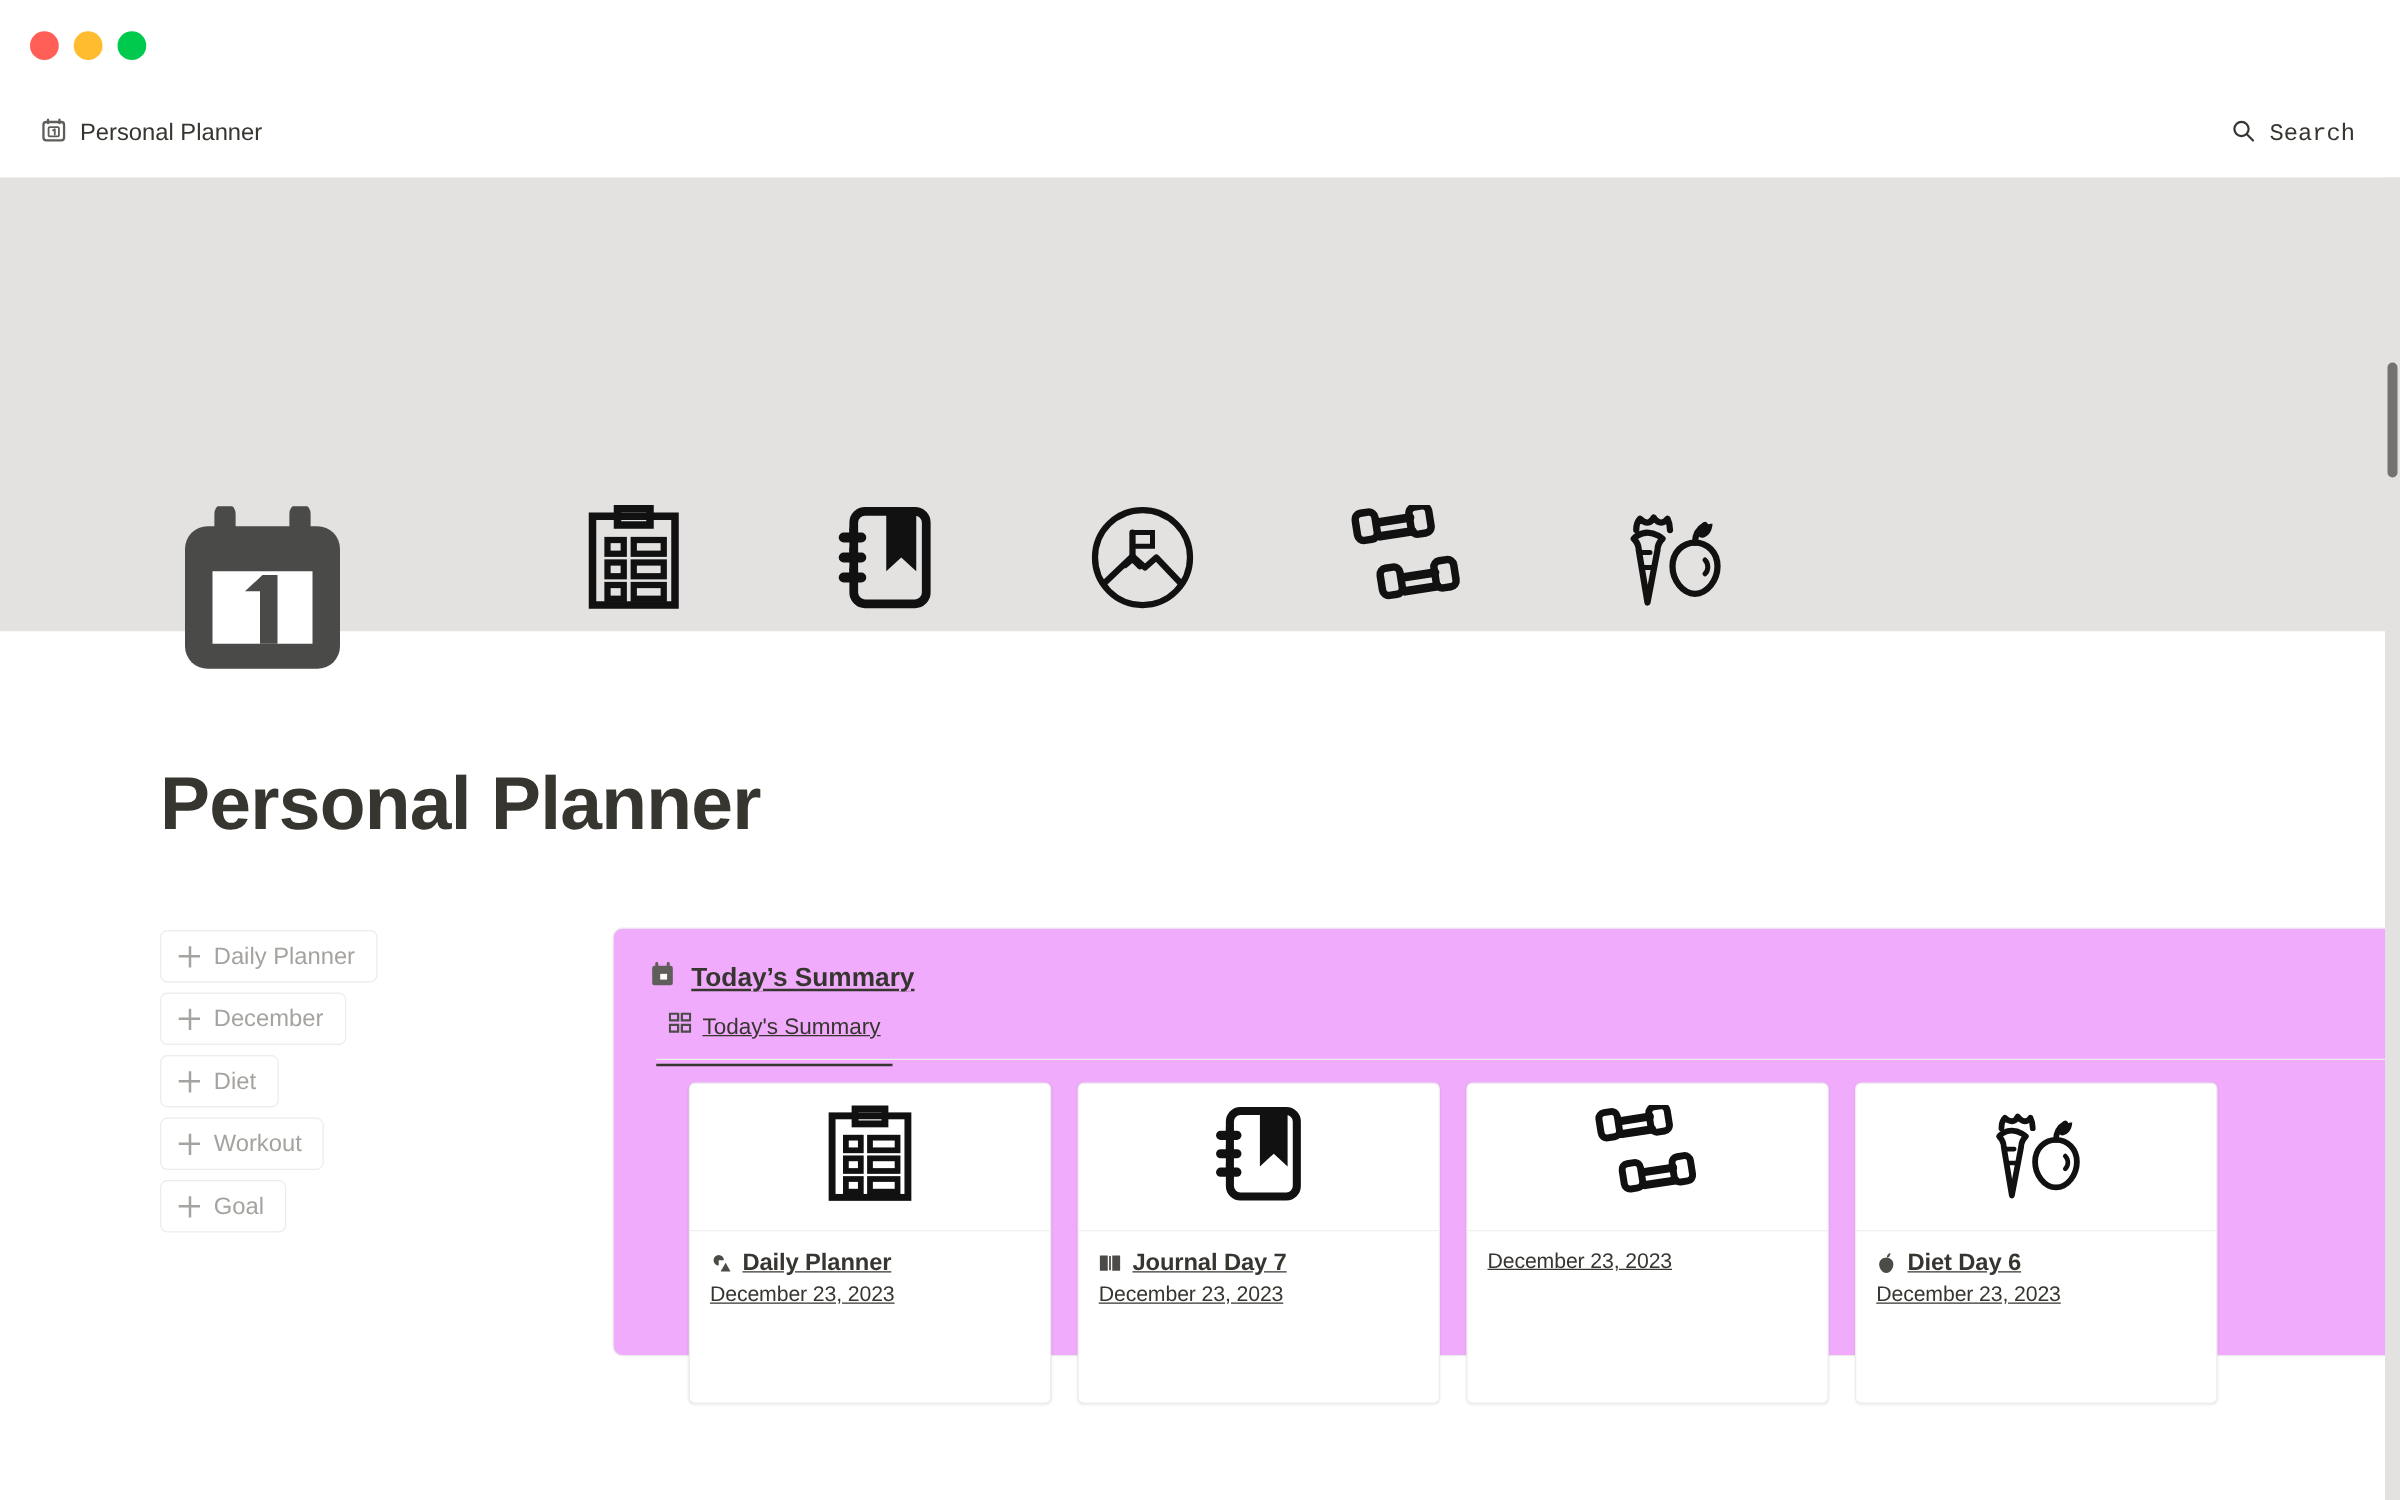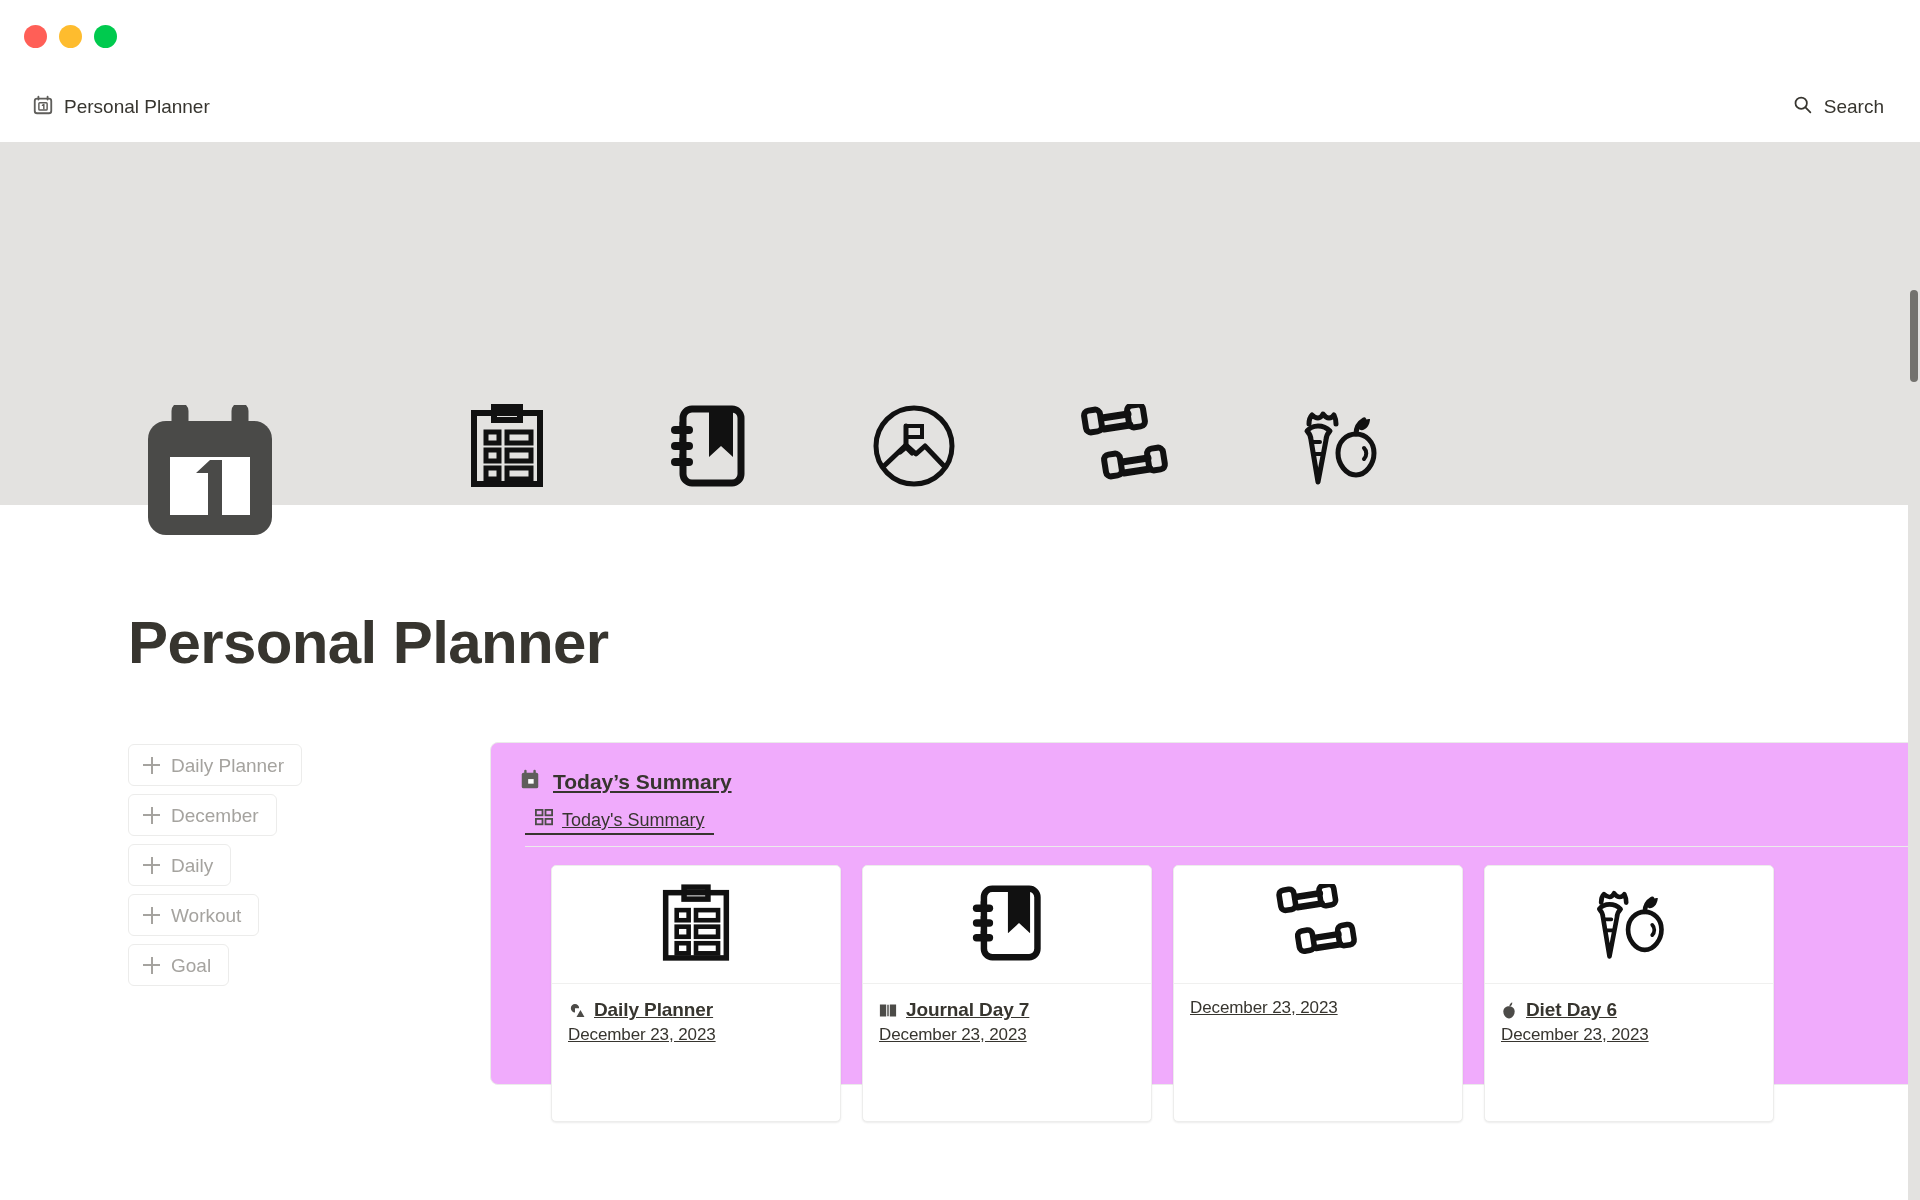--- a/index.html
+++ b/index.html
@@ -56,21 +56,21 @@
     display: flex;
     align-items: center;
     gap: 11px;
     font-size: 19px;
     color: #37352f;
     padding: 5px 10px;
     border-radius: 4px;
     cursor: pointer;
     background: none;
     border: none;
-    font-family: Liberation Sans, sans-serif;
+    font-family: Liberation Mono, monospace;
   }
 
   
   .banner {
     position: absolute;
     top: 142px;
     left: 0;
     width: 1920px;
     height: 363px;
     background: #e3e2e0;
@@ -179,21 +179,21 @@
     height: 38px;
     display: flex;
     align-items: flex-start;
   }
   .tab {
     display: inline-flex;
     align-items: center;
     gap: 9px;
     font-size: 18px;
     color: #37352f;
-    padding: 0 10px 1px 10px;
+    padding: 0 10px 18px 10px;
     cursor: pointer;
     border-bottom: 2px solid #37352f;
     margin-bottom: -1px;
     background: none;
     border-top: none; border-left: none; border-right: none;
     font-family: inherit;
   }
 
   
   .cards {
@@ -378,21 +378,21 @@
     <button class="add-btn">
       <span class="plus"></span>
       <span>Daily Planner</span>
     </button>
     <button class="add-btn">
       <span class="plus"></span>
       <span>December</span>
     </button>
     <button class="add-btn">
       <span class="plus"></span>
-      <span>Daily</span>
+      <span>Diet</span>
     </button>
     <button class="add-btn">
       <span class="plus"></span>
       <span>Workout</span>
     </button>
     <button class="add-btn">
       <span class="plus"></span>
       <span>Goal</span>
     </button>
   </div>

